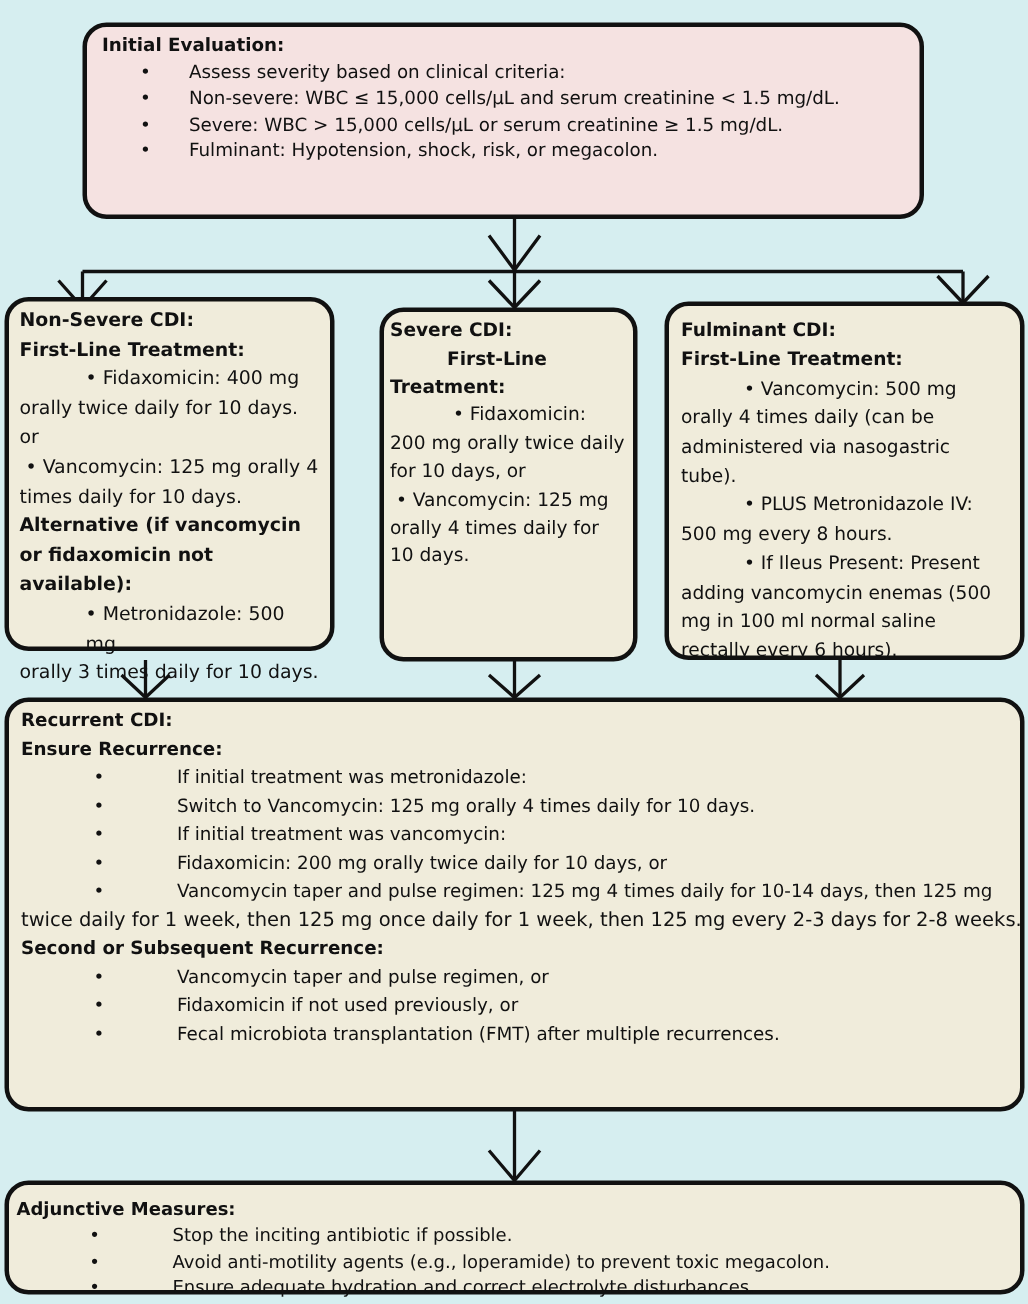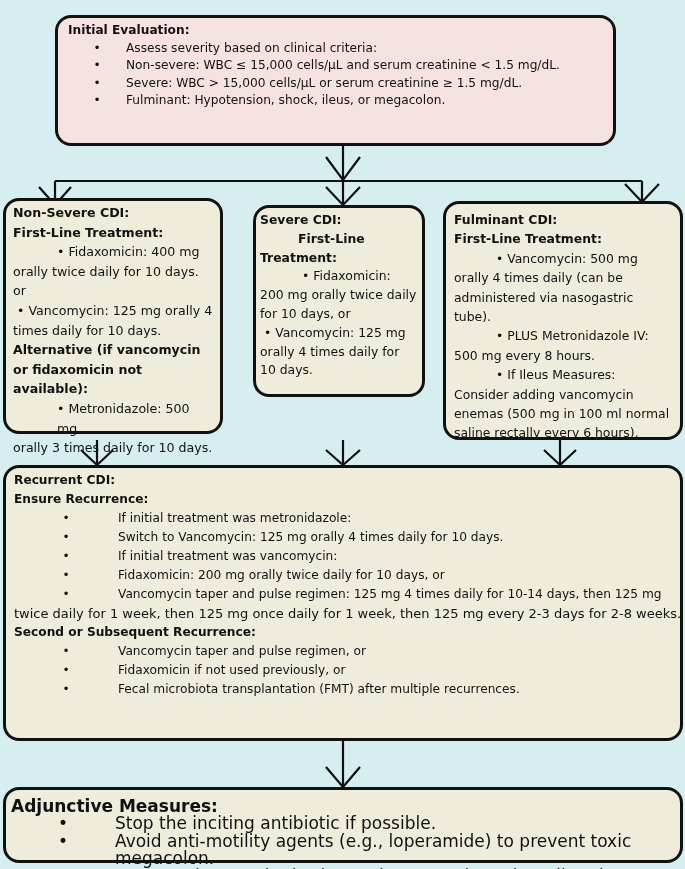--- a/index.html
+++ b/index.html
@@ -61,50 +61,50 @@
   <div class="bl">
       <span class="dot">•</span>
       <span>Non-severe: WBC ≤ 15,000 cells/µL and serum creatinine &lt; 1.5 mg/dL.</span>
     </div>
   <div class="bl">
       <span class="dot">•</span>
       <span>Severe: WBC &gt; 15,000 cells/µL or serum creatinine ≥ 1.5 mg/dL.</span>
     </div>
   <div class="bl">
       <span class="dot">•</span>
-      <span>Fulminant: Hypotension, shock, ileus, or megacolon.</span>
+      <span>Fulminant: Hypotension, shock, risk, or megacolon.</span>
     </div>
 </div>
 
 <div class="box" style="left:3px; top:198px; width:220px; height:236px; font-size:12.6px; line-height:19.6px; padding:2px 7px;">
   <div class="title">Non-Severe CDI:</div>
   <div class="title">First-Line Treatment:</div>
   <div class="ind1">• Fidaxomicin: 400 mg</div>
   <div>orally twice daily for 10 days. or</div>
   <div style="white-space:pre;"> • Vancomycin: 125 mg orally 4</div>
   <div>times daily for 10 days.</div>
   <div class="title">Alternative (if vancomycin or fidaxomicin not available):</div>
   <div class="ind1">• Metronidazole: 500 mg</div>
   <div>orally 3 times daily for 10 days.</div>
 </div>
 
-<div class="box" style="left:253px; top:205px; width:172px; height:192px; font-size:12.4px; line-height:18.8px; padding:3px 4px;">
+<div class="box" style="left:253px; top:205px; width:172px; height:236px; font-size:12.4px; line-height:18.8px; padding:3px 4px;">
   <div class="title">Severe CDI:</div>
   <div class="title" style="padding-left:38px;">First-Line</div>
   <div class="title">Treatment:</div>
   <div><span style="padding-left:42px;">• Fidaxomicin: 200</span> <span>mg orally twice daily for 10 days, or</span></div>
   <div style="white-space:pre-wrap;"> • Vancomycin: 125 mg orally 4 times daily for 10 days.</div>
 </div>
 
 <div class="box" style="left:443px; top:201px; width:240px; height:239px; font-size:12.4px; line-height:19.4px; padding:6px 8px;">
   <div class="title">Fulminant CDI:</div>
   <div class="title">First-Line Treatment:</div>
   <div><span style="padding-left:42px;">• Vancomycin: 500 mg</span> <span>orally 4 times daily (can be administered via nasogastric tube).</span></div>
   <div><span style="padding-left:42px;">• PLUS Metronidazole IV:</span> <span>500 mg every 8 hours.</span></div>
-  <div><span style="padding-left:42px;">• If Ileus Measures: Consider</span> <span>adding vancomycin enemas (500 mg in 100 ml normal saline rectally every 6 hours).</span></div>
+  <div><span style="padding-left:42px;">• If Ileus Present: Present</span> <span>adding vancomycin enemas (500 mg in 100 ml normal saline rectally every 6 hours).</span></div>
 </div>
 
 <div class="box" style="left:3px; top:465px; width:680px; height:276px; font-size:12.2px; line-height:19px; padding:3px 8px;">
   <div class="title">Recurrent CDI:</div>
   <div class="title">Ensure Recurrence:</div>
   <div class="bl">
       <span class="dot" style="width:104px;flex-basis:104px;">•</span>
       <span>If initial treatment was metronidazole:</span>
     </div>
   <div class="bl">
@@ -132,21 +132,21 @@
   <div class="bl">
       <span class="dot" style="width:104px;flex-basis:104px;">•</span>
       <span>Fidaxomicin if not used previously, or</span>
     </div>
   <div class="bl">
       <span class="dot" style="width:104px;flex-basis:104px;">•</span>
       <span>Fecal microbiota transplantation (FMT) after multiple recurrences.</span>
     </div>
 </div>
 
-<div class="box" style="left:3px; top:787px; width:680px; height:76px; font-size:17px; line-height:17.4px; padding:8px 5px 2px 5px;">
+<div class="box" style="left:3px; top:787px; width:680px; height:76px; font-size:12px; line-height:17.4px; padding:8px 5px 2px 5px;">
   <div class="title">Adjunctive Measures:</div>
   <div class="bl">
       <span class="dot" style="width:104px;flex-basis:104px;">•</span>
       <span>Stop the inciting antibiotic if possible.</span>
     </div>
   <div class="bl">
       <span class="dot" style="width:104px;flex-basis:104px;">•</span>
       <span>Avoid anti-motility agents (e.g., loperamide) to prevent toxic megacolon.</span>
     </div>
   <div class="bl">

